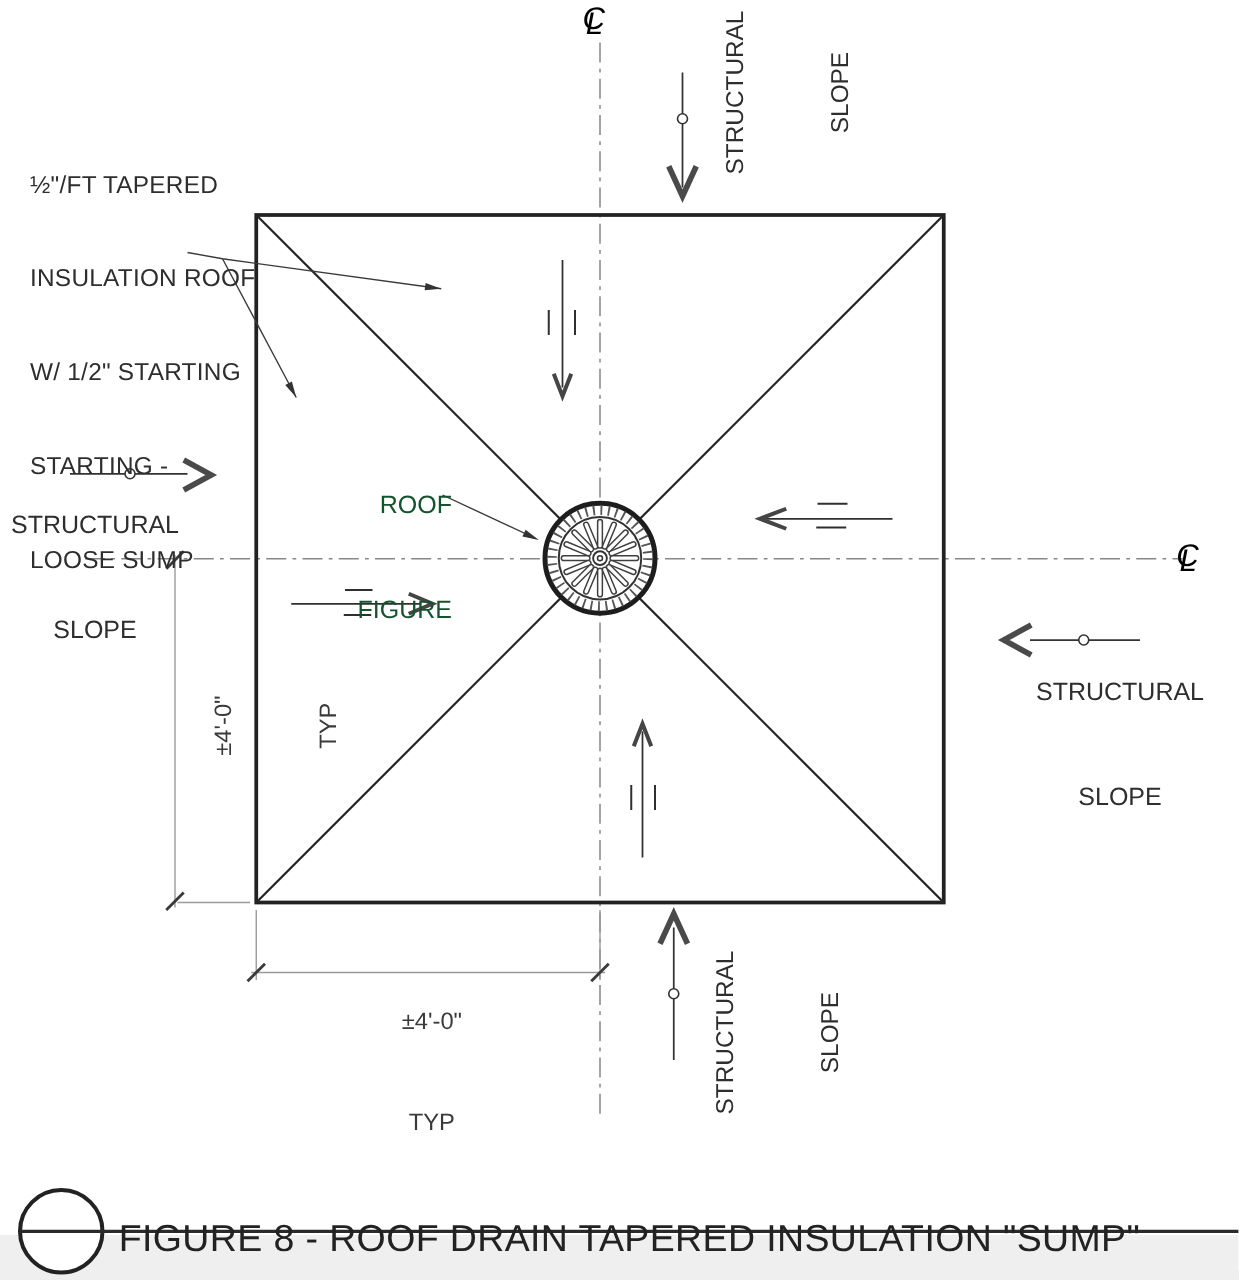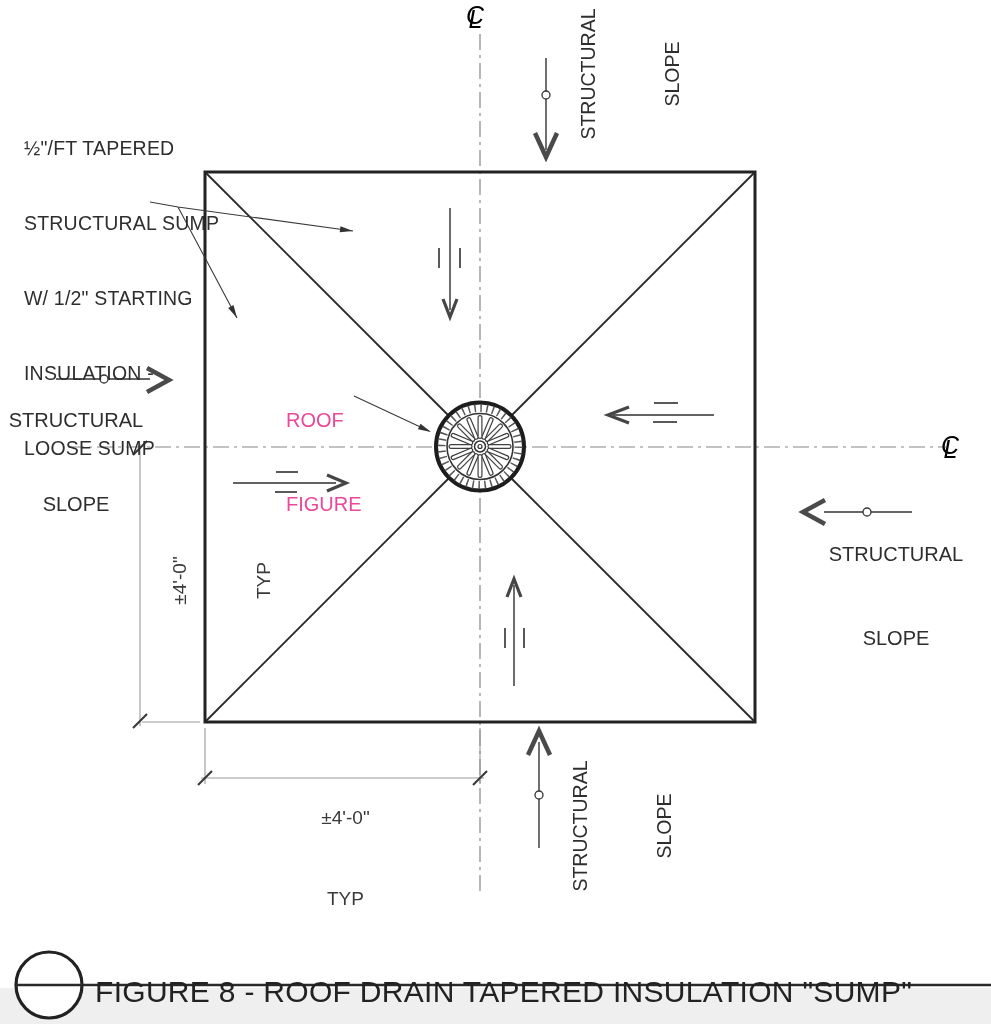--- a/index.html
+++ b/index.html
@@ -18,21 +18,21 @@
     font-size:19.5px;line-height:25px;letter-spacing:0.2px;color:#2e2e2e;
   }
   .note span{display:block;}
   .ss-label{font-size:20px;line-height:28px;text-align:center;color:#2e2e2e;}
   .ss-label span{display:block;}
   .ss-left{left:6px;top:350px;width:140px;}
   .ss-right{left:826px;top:484px;width:140px;}
   .rot{transform:rotate(-90deg);transform-origin:0 0;}
   .ss-top{left:518px;top:140px;width:132px;height:56px;font-size:19.5px;}
   .ss-bottom{left:510px;top:892px;width:132px;height:56px;font-size:19.5px;}
-  .drain-label{left:286px;top:350px;font-size:20px;line-height:28px;color:#ec4899;}
+  .drain-label{left:286px;top:334px;font-size:20px;line-height:28px;color:#14532d;text-align:right;}
   .drain-label span{display:block;}
   .dim{font-size:19px;line-height:27px;text-align:center;color:#3a3a3a;}
   .dim span{display:block;}
   .dim-left{left:110px;top:628px;width:95px;height:56px;line-height:28px;}
   .dim-bottom{left:288px;top:750px;width:115px;}
   .figure-title{
     left:95px;top:892px;width:860px;
     font-size:30px;line-height:40px;letter-spacing:0.3px;color:#222222;
   }
   .figure-title span{display:block;}
@@ -196,23 +196,23 @@
         <polygon points="431,432 417.9,429.2 420.5,423.8" fill="#333333"></polygon>
       </g>
     </g>
   </svg>
 
   <div class="cl-symbol cl-top"><span>C</span><span class="cl-l">L</span></div>
   <div class="cl-symbol cl-right"><span>C</span><span class="cl-l">L</span></div>
 
   <div class="txt note">
     <span>½"/FT TAPERED</span>
-    <span>STRUCTURAL SUMP</span>
+    <span>INSULATION ROOF</span>
     <span>W/ 1/2" STARTING</span>
-    <span>INSULATION -</span>
+    <span>STARTING -</span>
     <span>LOOSE SUMP</span>
   </div>
 
   <div class="txt ss-label rot ss-top">
     <span>STRUCTURAL</span>
     <span>SLOPE</span>
   </div>
   <div class="txt ss-label ss-left">
     <span>STRUCTURAL</span>
     <span>SLOPE</span>

